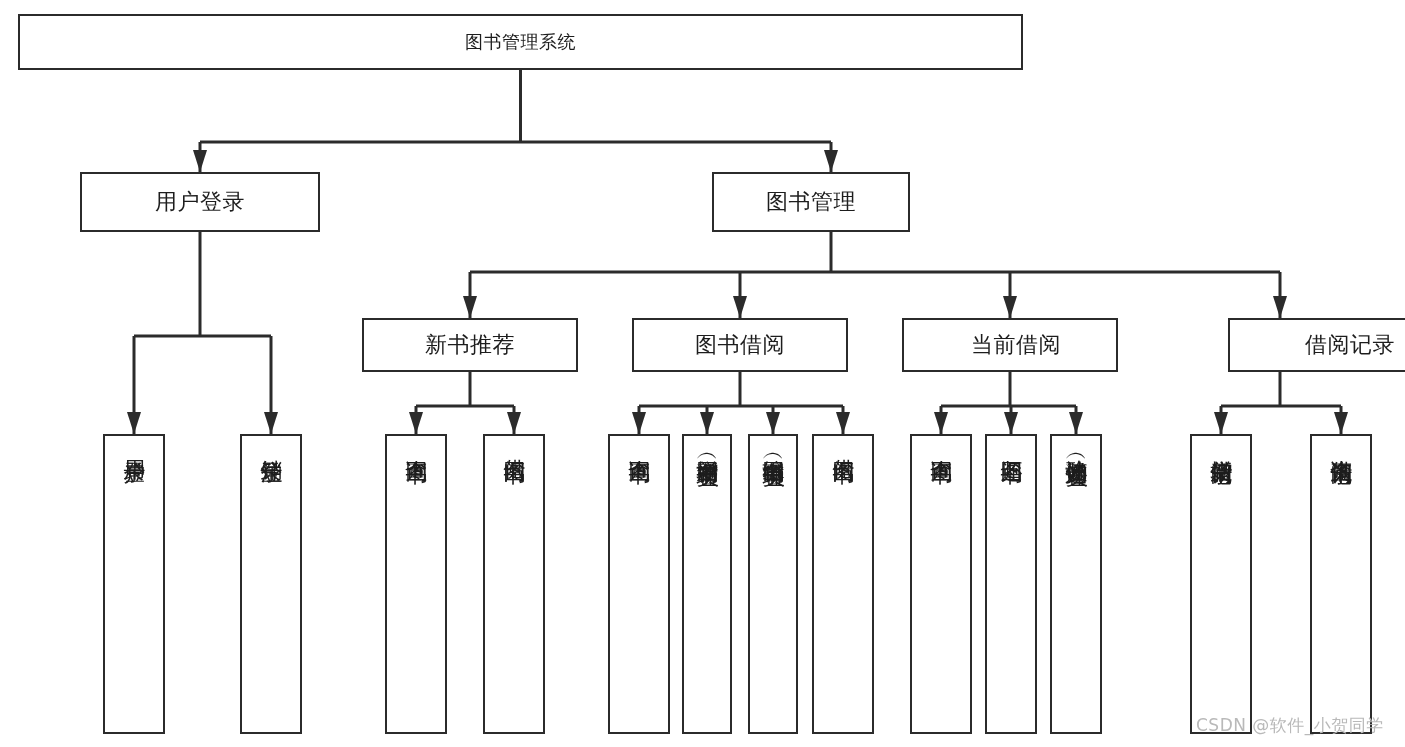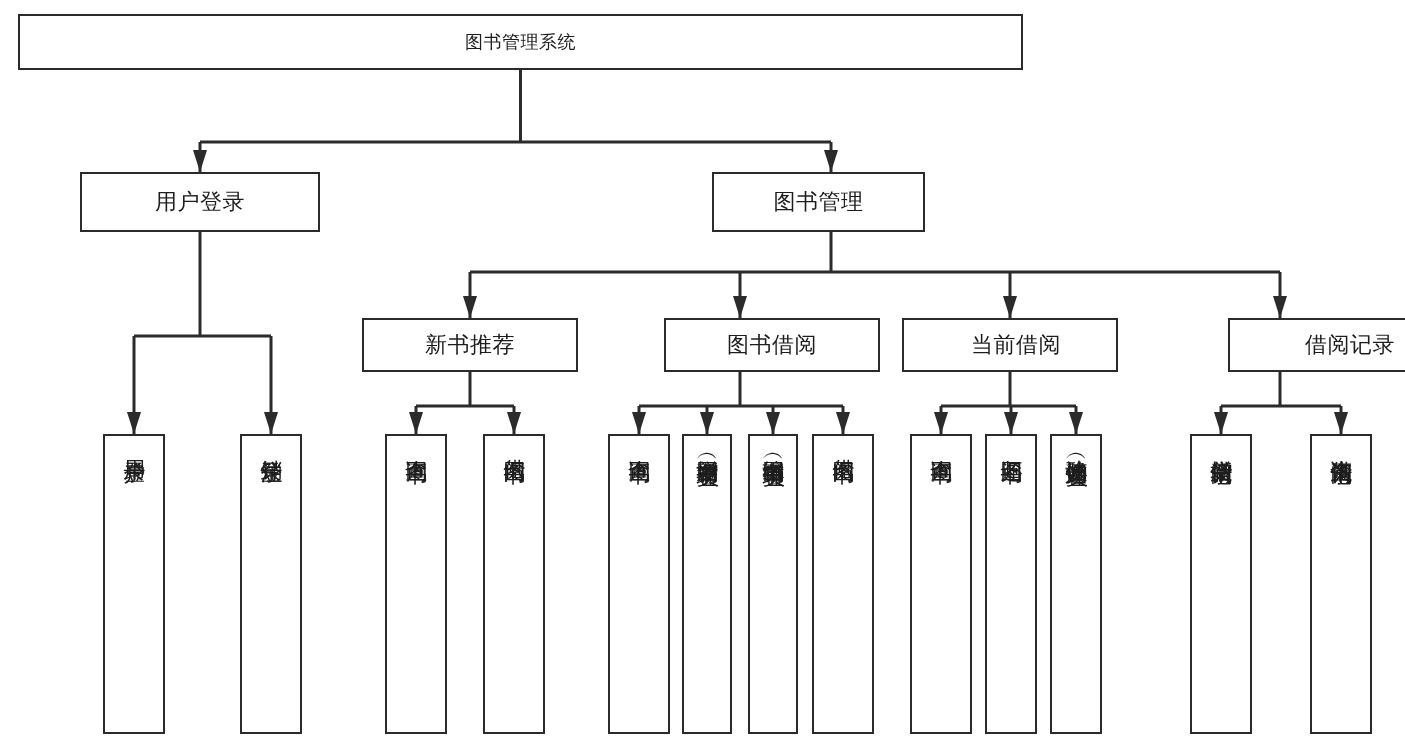--- a/index.html
+++ b/index.html
@@ -127,27 +127,27 @@
       <polygon points="1334,412 1348,412 1341,434" fill="#2b2b2b"></polygon>
     </svg>
 
   <div id="node-layer">
       <div class="node level-0" style="left: 18px; top: 14px; width: 1005px; height: 56px;">
         <span class="node-label">图书管理系统</span>
       </div>
       <div class="node level-1" style="left: 80px; top: 172px; width: 240px; height: 60px;">
         <span class="node-label">用户登录</span>
       </div>
-      <div class="node level-1" style="left: 712px; top: 172px; width: 213px; height: 60px;">
+      <div class="node level-1" style="left: 712px; top: 172px; width: 198px; height: 60px;">
         <span class="node-label">图书管理</span>
       </div>
       <div class="node level-2" style="left: 362px; top: 318px; width: 216px; height: 54px;">
         <span class="node-label">新书推荐</span>
       </div>
-      <div class="node level-2" style="left: 632px; top: 318px; width: 216px; height: 54px; margin-left: 32px;">
+      <div class="node level-2" style="left: 632px; top: 318px; width: 216px; height: 54px;">
         <span class="node-label">图书借阅</span>
       </div>
       <div class="node level-2" style="left: 902px; top: 318px; width: 216px; height: 54px; padding-left: 12px;">
         <span class="node-label">当前借阅</span>
       </div>
       <div class="node level-2" style="left: 1228px; top: 318px; width: 216px; height: 54px; padding-left: 28px;">
         <span class="node-label">借阅记录</span>
       </div>
       <div class="node level-3 leaf" style="left: 103px; top: 434px; width: 62px; height: 300px;">
         <span class="node-label">用户登录</span>
@@ -183,14 +183,15 @@
         <span class="node-label">确认归还（管理员）</span>
       </div>
       <div class="node level-3 leaf" style="left: 1190px; top: 434px; width: 62px; height: 300px;">
         <span class="node-label">新增借阅记录</span>
       </div>
       <div class="node level-3 leaf" style="left: 1310px; top: 434px; width: 62px; height: 300px;">
         <span class="node-label">查询借阅记录</span>
       </div>
     </div>
 
+  <div class="watermark" style="left: 1196px; top: 714px;">CSDN @软件_小贺同学</div>
 
 </div>
 
 </body></html>

